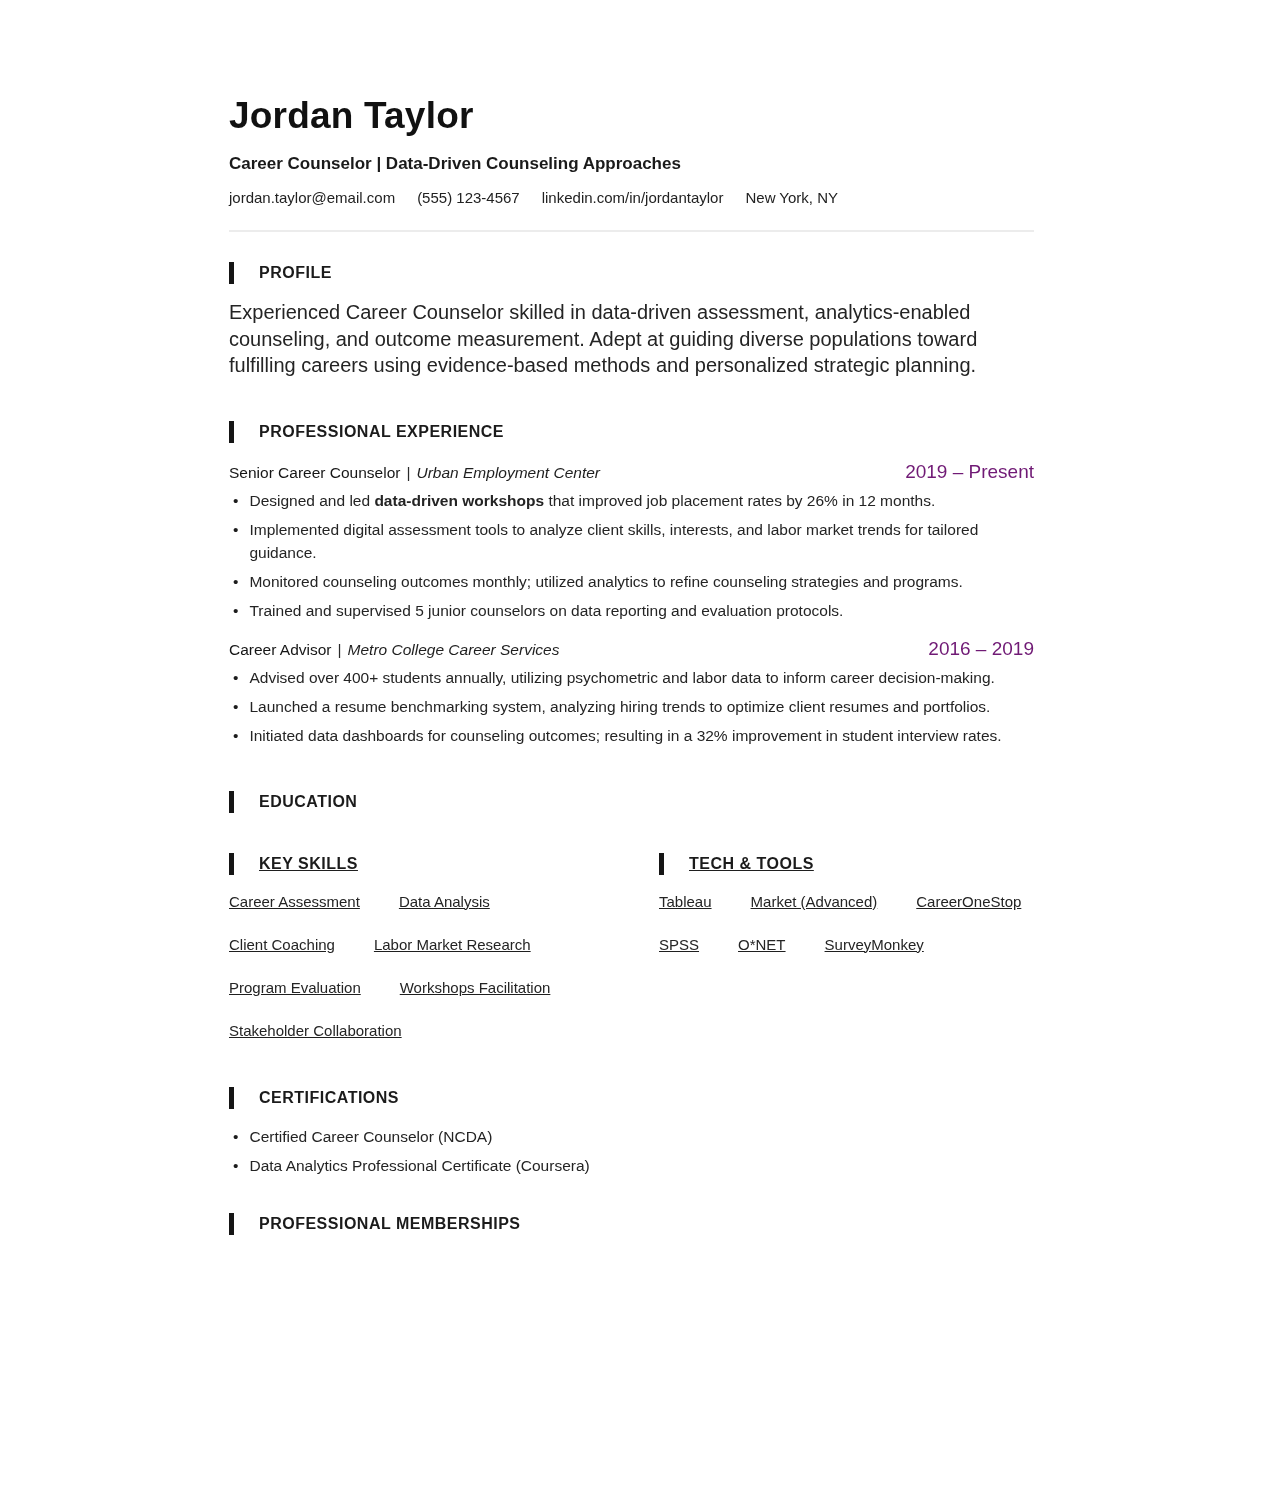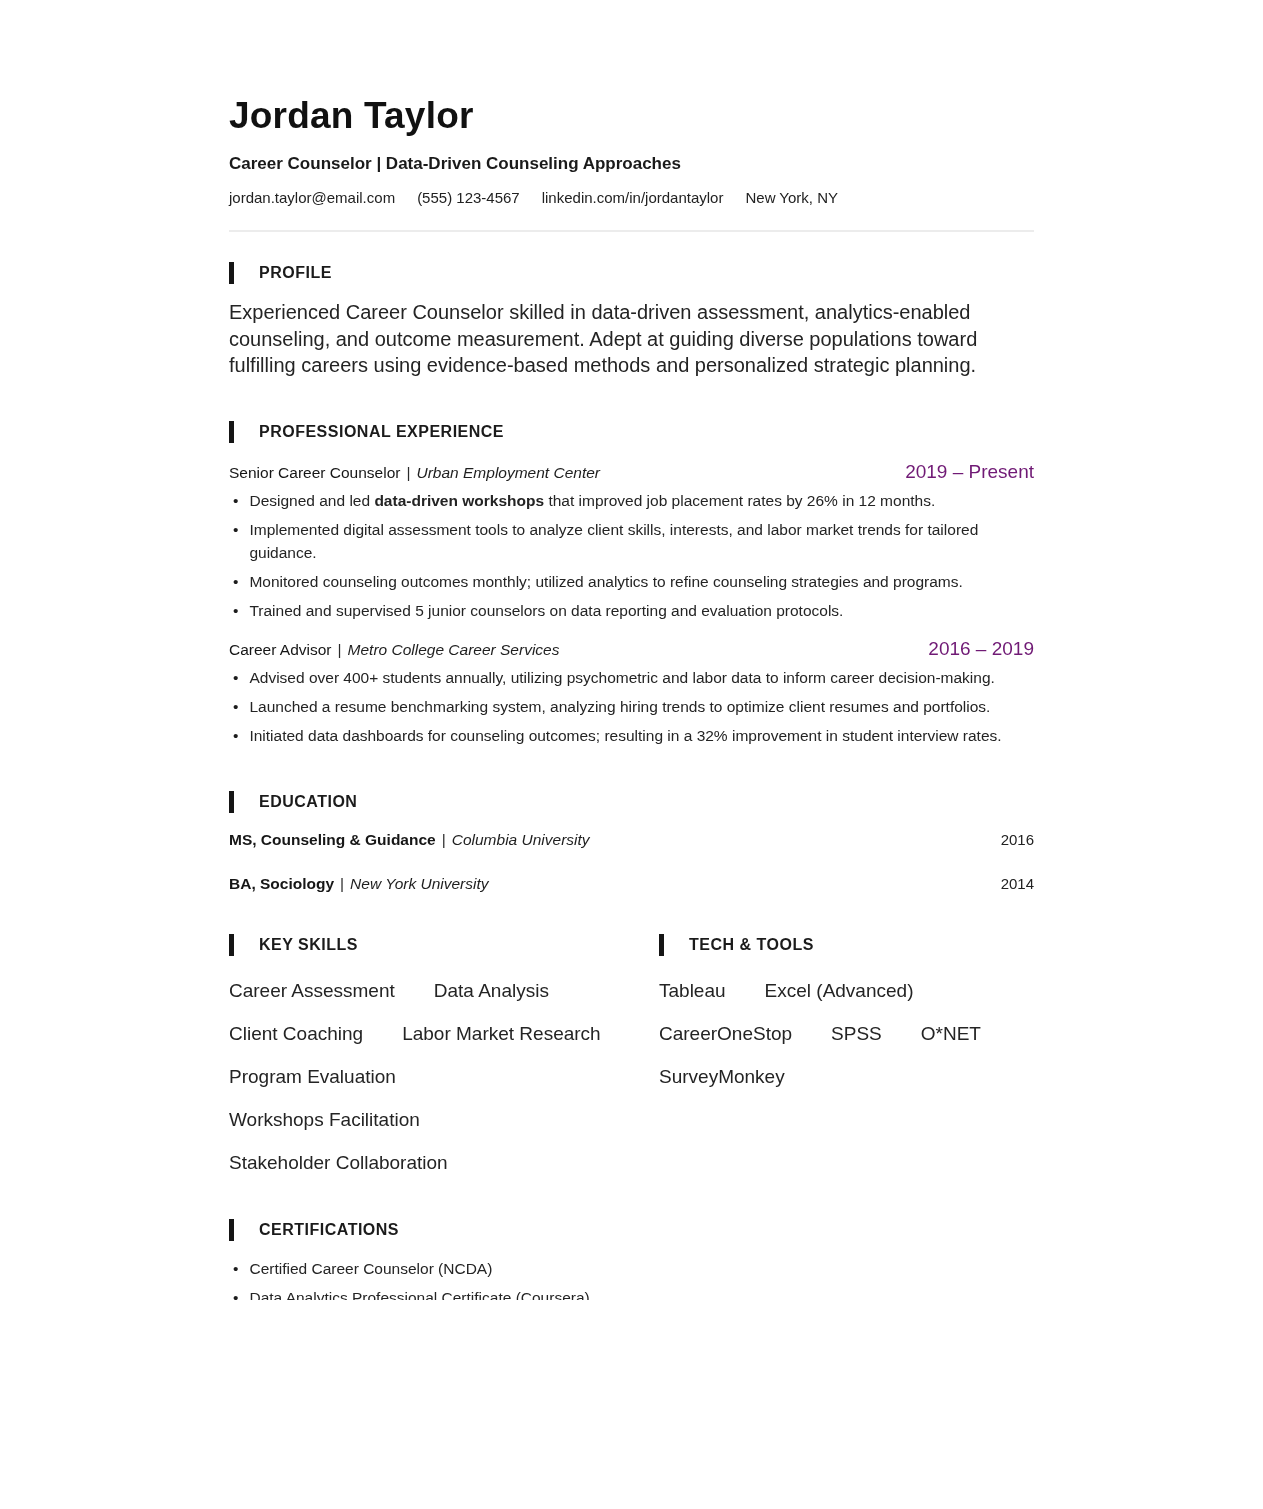--- a/index.html
+++ b/index.html
@@ -134,28 +134,29 @@
   }
   .edurow + .edurow { margin-top: 23px; }
   .edurow .b { font-weight: 700; color: #161616; }
   .edurow i { font-style: italic; }
   .edurow .year { font-size: 15px; color: #222222; }
 
   .cols {
     margin-top: 40px;
     display: grid;
     grid-template-columns: 430px 375px;
+    text-decoration: underline;
   }
   .taglist {
-    margin-top: 24px;
+    margin-top: 16px;
     display: flex;
     flex-wrap: wrap;
     column-gap: 39px;
     row-gap: 22px;
-    font-size: 19px;
+    font-size: 15px;
     line-height: 21px;
     color: #242424;
   }
   .cols .left .taglist { max-width: 392px; }
 
   section.certifications { margin-top: 46px; }
   section.certifications ul.bullets { margin-top: 16px; }
 
   section.memberships { margin-top: 36px; }
 </style>
@@ -247,36 +248,20 @@
             </ul>
           </div>
         </div>
     </section>
 
     <section class="education">
       <h2 class="sec">
         <span class="bar"></span>
         <span>EDUCATION</span>
       </h2>
-      <div class="edurows">
-
-          <div class="edurow">
-            <div>
-              <span class="b">MS, Counseling &amp; Guidance</span><span class="sep">|</span><i>Columbia University</i>
-            </div>
-            <span class="year">2016</span>
-          </div>
-
-          <div class="edurow">
-            <div>
-              <span class="b">BA, Sociology</span><span class="sep">|</span><i>New York University</i>
-            </div>
-            <span class="year">2014</span>
-          </div>
-        </div>
     </section>
 
     <div class="cols">
       <section class="left">
         <h2 class="sec">
           <span class="bar"></span>
           <span>KEY SKILLS</span>
         </h2>
         <div class="taglist">
 
@@ -297,21 +282,21 @@
       </section>
       <section class="right">
         <h2 class="sec">
           <span class="bar"></span>
           <span>TECH &amp; TOOLS</span>
         </h2>
         <div class="taglist">
 
             <span>Tableau</span>
 
-            <span>Excel (Advanced)</span>
+            <span>Market (Advanced)</span>
 
             <span>CareerOneStop</span>
 
             <span>SPSS</span>
 
             <span>O*NET</span>
 
             <span>SurveyMonkey</span>
           </div>
       </section>

